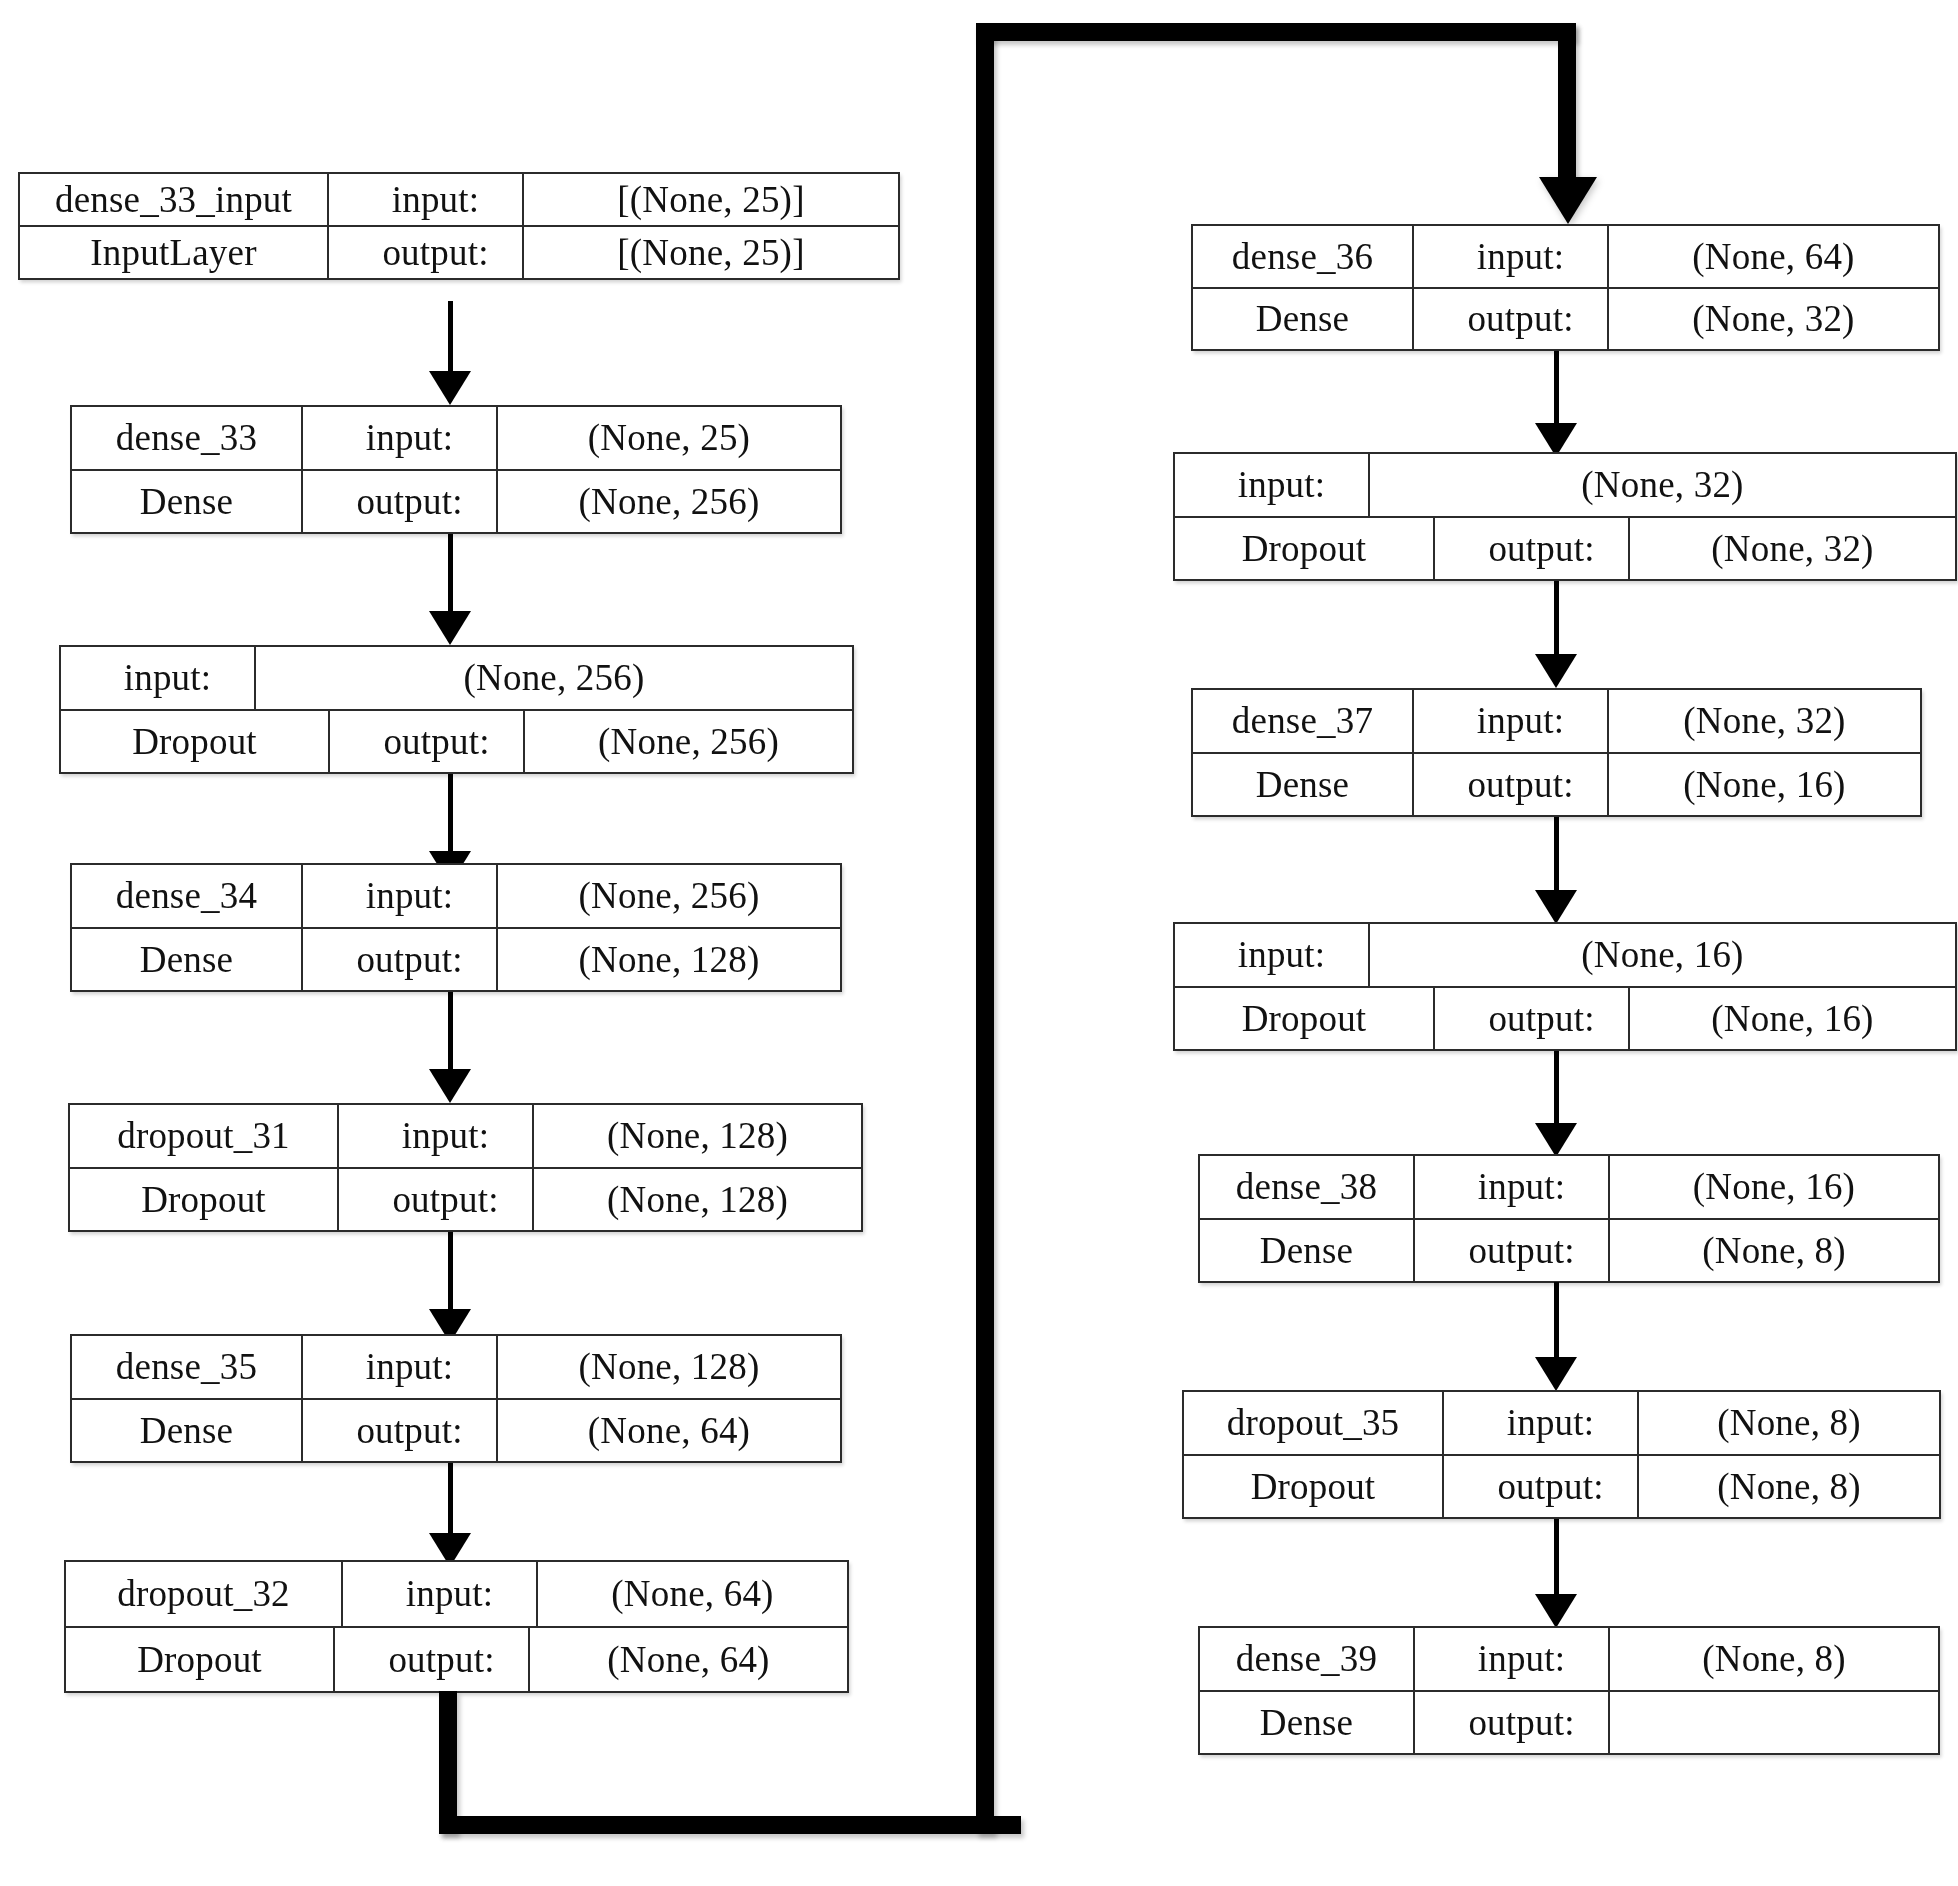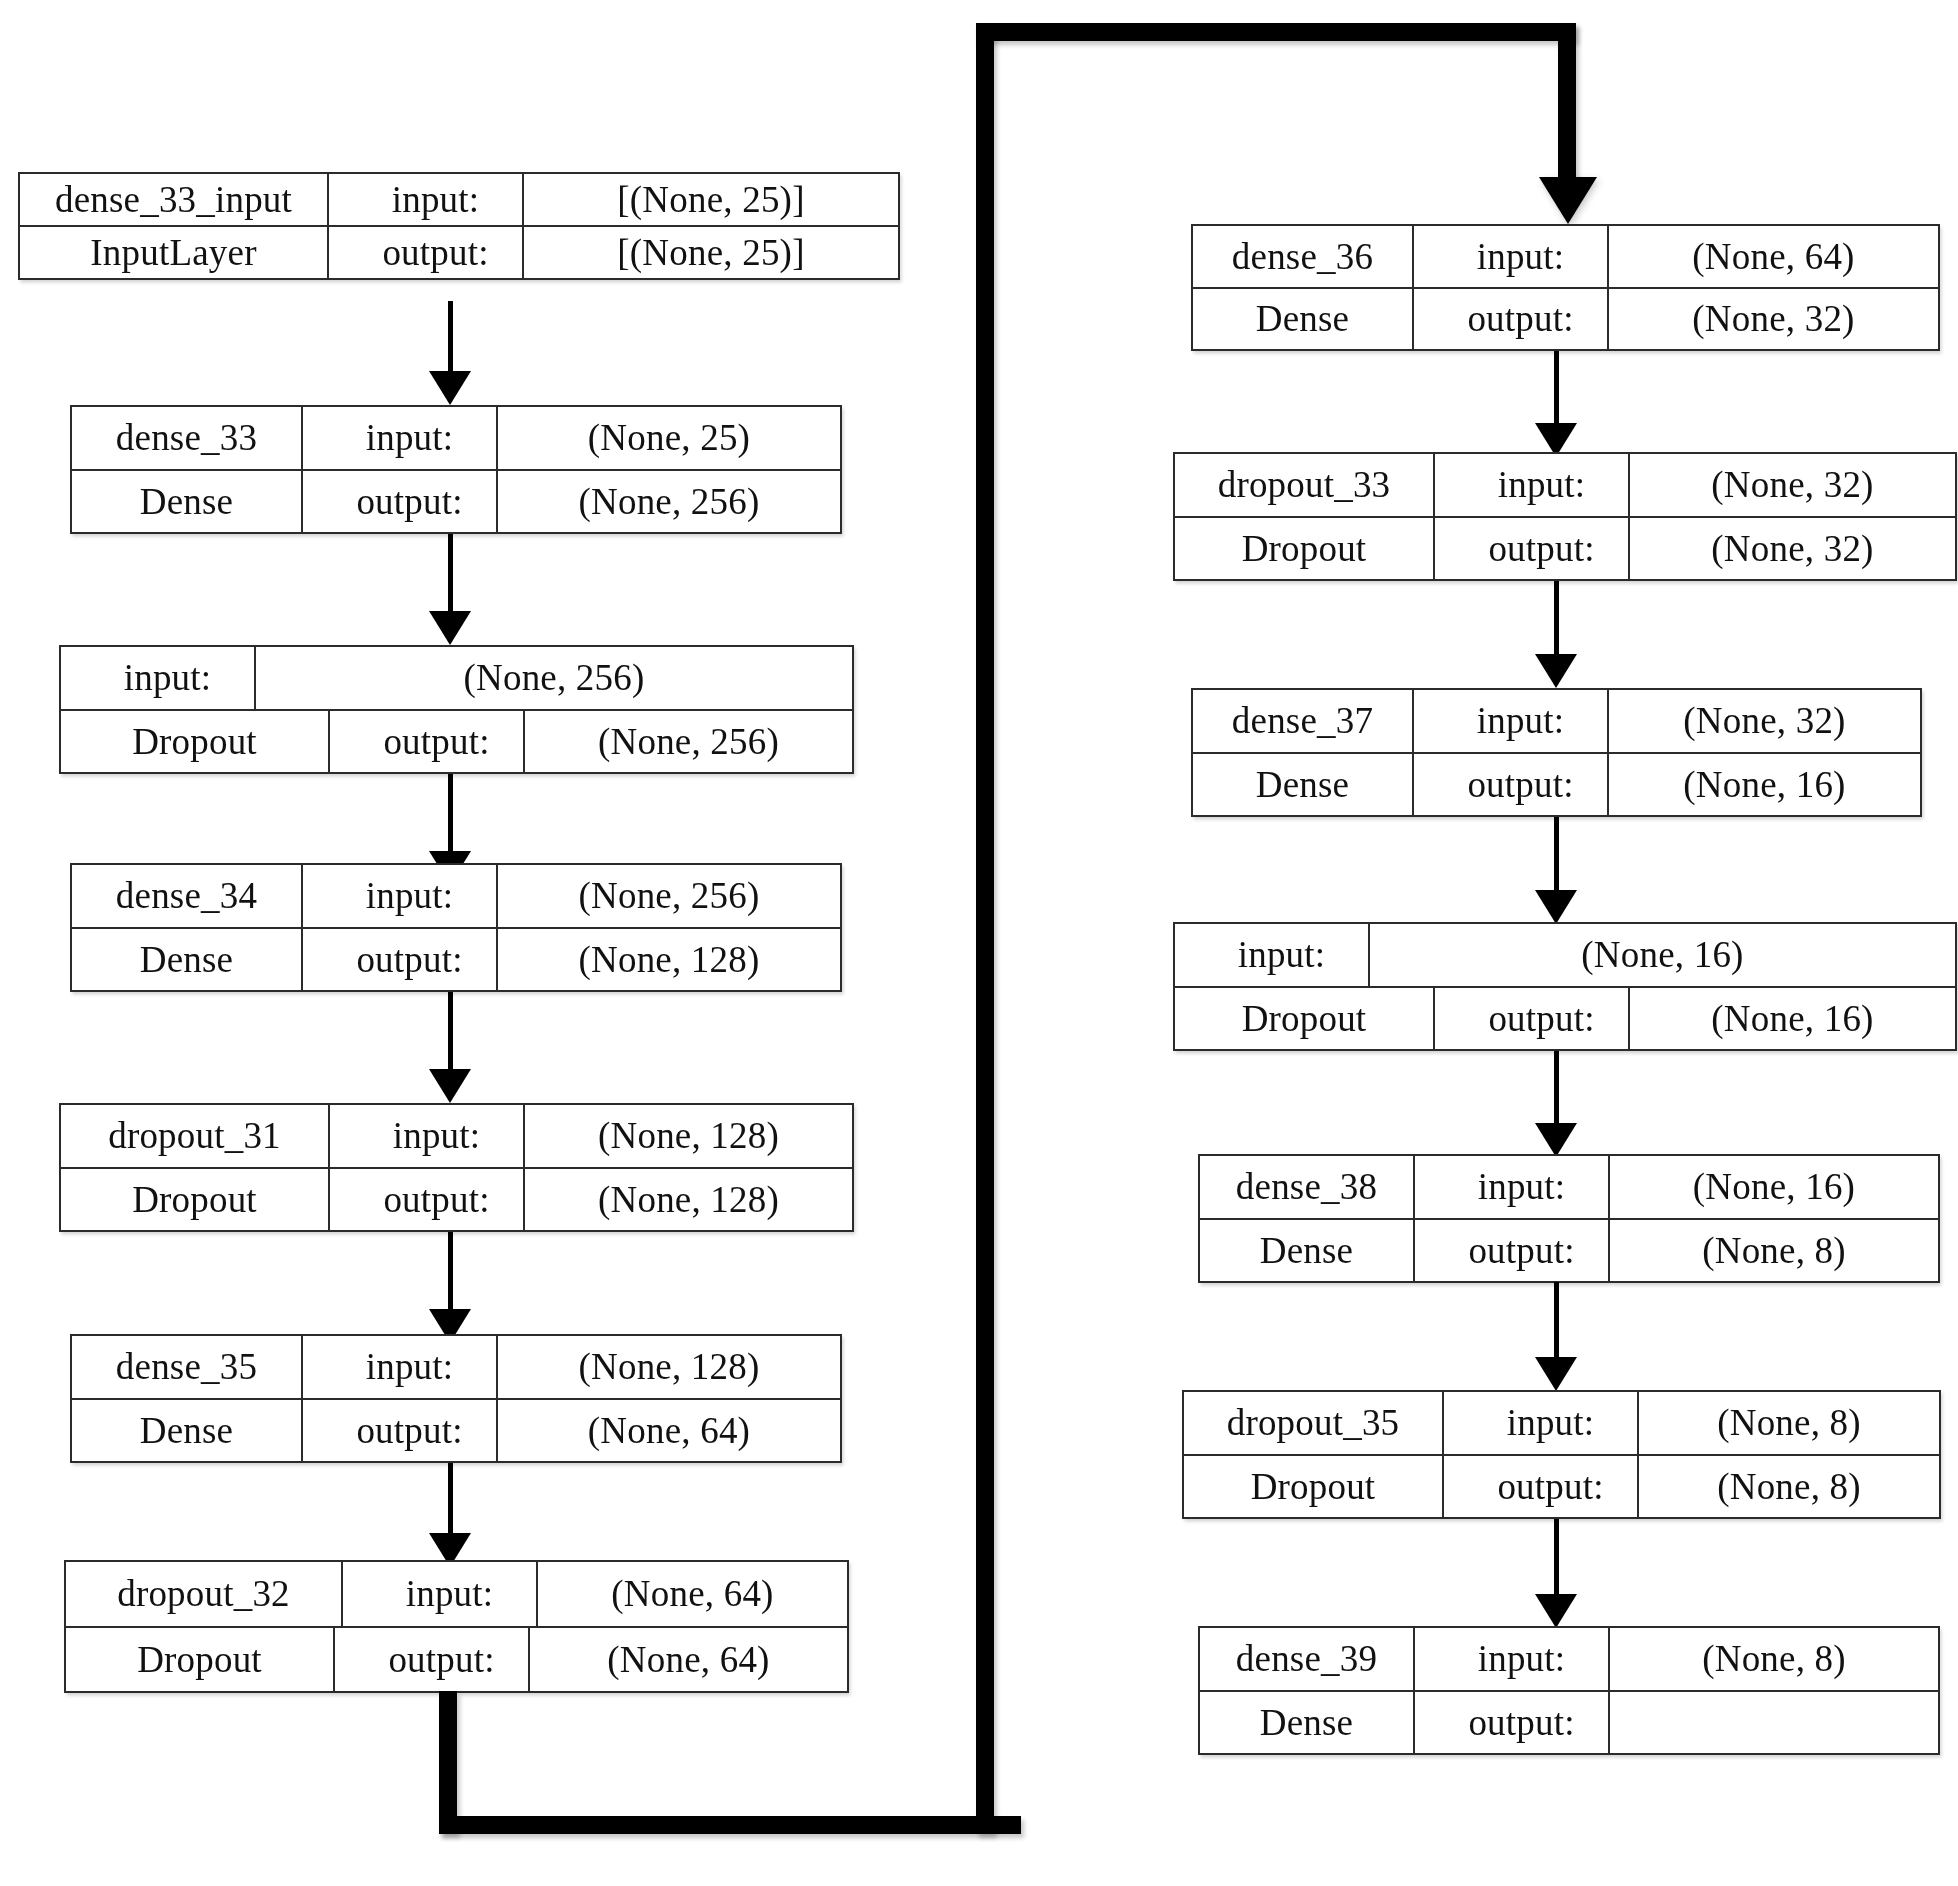--- a/index.html
+++ b/index.html
@@ -160,21 +160,21 @@
       <div class="cell c-key" style="width:195px;">output:</div>
       <div class="cell c-shape" style="flex:1;">(None, 128)</div>
     </div>
   </div>
 
   <div class="arrow" style="left:429px; top:992px; width:43px; height:111px;">
     <div class="stem" style="height:84px;"></div>
     <div class="head"></div>
   </div>
 
-  <div class="node" style="left:59px; top:1103px; width:795px; height:129px;">
+  <div class="node" style="left:68px; top:1103px; width:795px; height:129px;">
     <div class="row top">
       <div class="cell c-name" style="width:269px;">dropout_31</div>
       <div class="cell c-key" style="width:195px;">input:</div>
       <div class="cell c-shape" style="flex:1;">(None, 128)</div>
     </div>
     <div class="row">
       <div class="cell c-name" style="width:269px;">Dropout</div>
       <div class="cell c-key" style="width:195px;">output:</div>
       <div class="cell c-shape" style="flex:1;">(None, 128)</div>
     </div>
@@ -240,21 +240,20 @@
     </div>
   </div>
 
   <div class="arrow" style="left:1535px; top:351px; width:43px; height:106px;">
     <div class="stem" style="height:79px;"></div>
     <div class="head"></div>
   </div>
 
   <div class="node" style="left:1173px; top:452px; width:784px; height:129px;">
     <div class="row top">
-      <div class="cell c-name" style="width:260px;">dropout_33</div>
       <div class="cell c-key" style="width:195px;">input:</div>
       <div class="cell c-shape" style="flex:1;">(None, 32)</div>
     </div>
     <div class="row">
       <div class="cell c-name" style="width:260px;">Dropout</div>
       <div class="cell c-key" style="width:195px;">output:</div>
       <div class="cell c-shape" style="flex:1;">(None, 32)</div>
     </div>
   </div>
 

